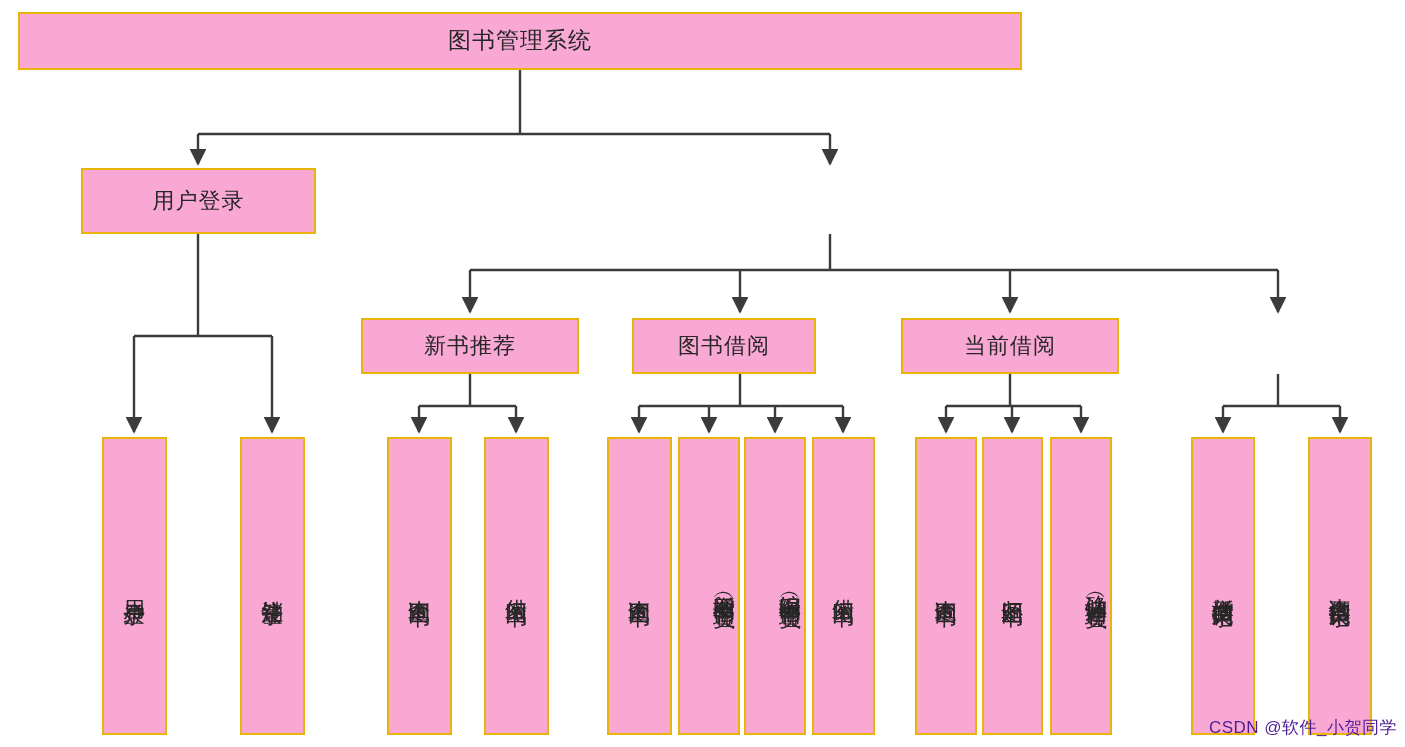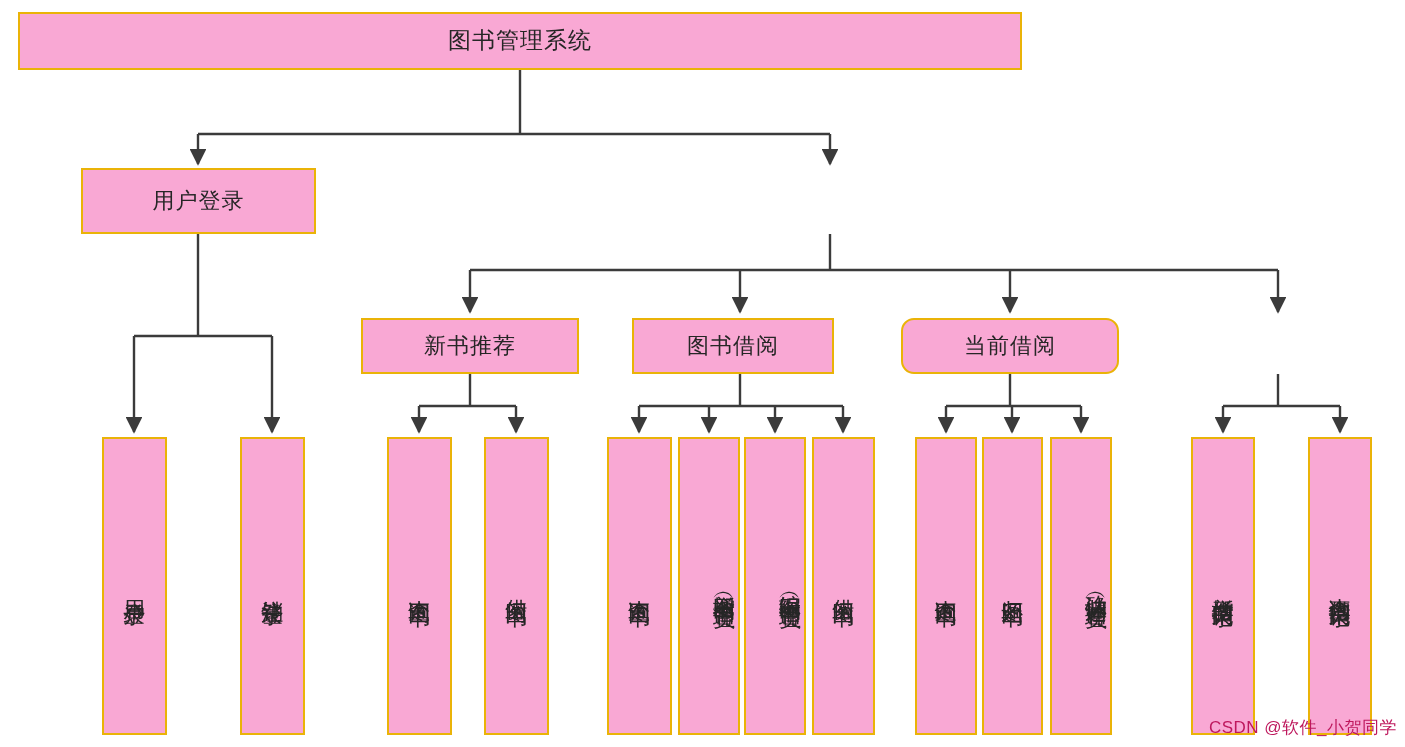--- a/index.html
+++ b/index.html
@@ -56,21 +56,21 @@
     align-items: center;
   }
   .node.root {
     font-size: 23px;
   }
   #watermark {
     position: absolute;
     right: 8px;
     bottom: 8px;
     font-size: 17px;
-    color: #be185d;
+    color: #4c1d95;
     letter-spacing: 0.5px;
     white-space: nowrap;
     pointer-events: none;
   }
 </style>
 </head>
 <body>
 
 <div id="diagram-root">
 
@@ -122,22 +122,22 @@
       <path d="M 1223 406 L 1223 432" marker-end="url(#arrow)"></path>
       <path d="M 1340 406 L 1340 432" marker-end="url(#arrow)"></path>
     </g>
   </svg>
 
   <div class="node horizontal root" style="left:18px; top:12px; width:1004px; height:58px;">图书管理系统</div>
 
   <div class="node horizontal" style="left:81px; top:168px; width:235px; height:66px;">用户登录</div>
 
   <div class="node horizontal" style="left:361px; top:318px; width:218px; height:56px;">新书推荐</div>
-  <div class="node horizontal" style="left:632px; top:318px; width:202px; height:56px;">图书借阅</div>
-  <div class="node horizontal" style="left:901px; top:318px; width:218px; height:56px;border-radius:13px;">当前借阅</div>
+  <div class="node horizontal" style="left:632px; top:318px; width:184px; height:56px;">图书借阅</div>
+  <div class="node horizontal" style="left:901px; top:318px; width:218px; height:56px;">当前借阅</div>
 
   <div class="node vertical centered" style="left:102px; top:437px; width:65px; height:298px;">用户登录</div>
   <div class="node vertical centered" style="left:240px; top:437px; width:65px; height:298px;">注销登录</div>
 
   <div class="node vertical centered" style="left:387px; top:437px; width:65px; height:298px;">查询图书</div>
   <div class="node vertical centered" style="left:484px; top:437px; width:65px; height:298px;">借阅图书</div>
 
   <div class="node vertical centered" style="left:607px; top:437px; width:65px; height:298px;">查询图书</div>
   <div class="node vertical" style="left:678px; top:437px; width:62px; height:298px;">新增图书（管理员）</div>
   <div class="node vertical" style="left:744px; top:437px; width:62px; height:298px;">编辑图书（管理员）</div>

